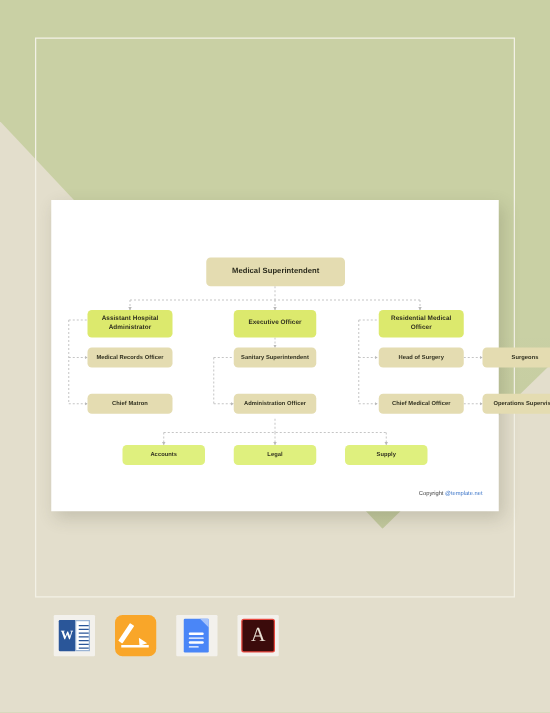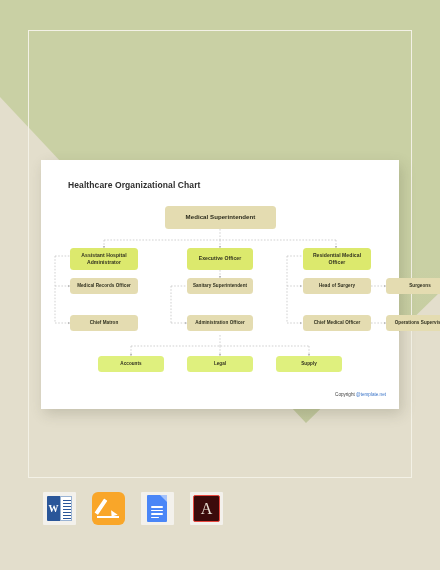--- a/index.html
+++ b/index.html
@@ -97,21 +97,20 @@
 <div id="stage">
 
   <div class="bg-beige"></div>
   <div class="bg-green"></div>
   <div class="bg-green-shade"></div>
   <div class="diag-edge"></div>
   <div class="frame"></div>
 
   <div class="card">
 
-    <div class="card-title">Healthcare Organizational Chart</div>
 
     <div class="chart">
 
       <svg class="conn" viewBox="0 0 358 249" xmlns="http://www.w3.org/2000/svg">
         <defs>
           <marker id="ar" markerWidth="5" markerHeight="5" refX="3.4" refY="2" orient="auto">
             <path d="M0,0 L3.6,2 L0,4 z" fill="#b9b9b9"></path>
           </marker>
         </defs>
         <g stroke="#bdbdbd" stroke-width="0.7" stroke-dasharray="1.6 1.6" fill="none">

